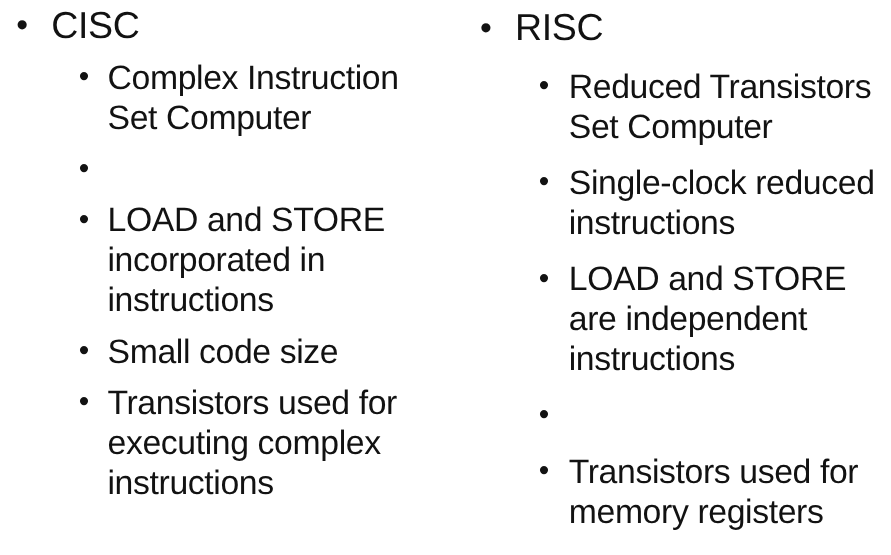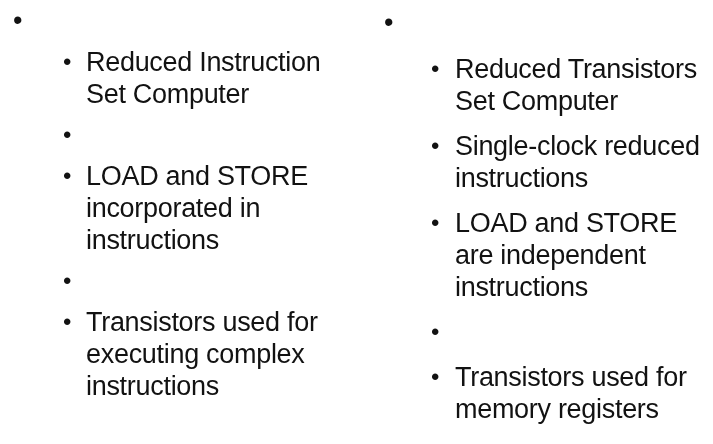--- a/index.html
+++ b/index.html
@@ -63,50 +63,53 @@
   }
 </style>
 </head>
 <body>
 
 <div class="slide">
 
   <div class="col col-left">
     <div class="title-row">
       <span class="title-bullet">•</span>
+      <span class="title-text">CISC</span>
     </div>
 
     <div class="item">
       <span class="item-bullet">•</span>
-      <span class="item-text">Reduced Instruction
+      <span class="item-text">Complex Instruction
 Set Computer</span>
     </div>
     <div class="item">
       <span class="item-bullet">•</span>
     </div>
     <div class="item">
       <span class="item-bullet">•</span>
       <span class="item-text">LOAD and STORE
 incorporated in
 instructions</span>
     </div>
     <div class="item">
       <span class="item-bullet">•</span>
+      <span class="item-text">Small code size</span>
     </div>
     <div class="item">
       <span class="item-bullet">•</span>
       <span class="item-text">Transistors used for
 executing complex
 instructions</span>
     </div>
   </div>
 
   <div class="col col-right">
     <div class="title-row">
       <span class="title-bullet">•</span>
+      <span class="title-text">RISC</span>
     </div>
 
     <div class="item">
       <span class="item-bullet">•</span>
       <span class="item-text">Reduced Transistors
 Set Computer</span>
     </div>
     <div class="item">
       <span class="item-bullet">•</span>
       <span class="item-text">Single-clock reduced

